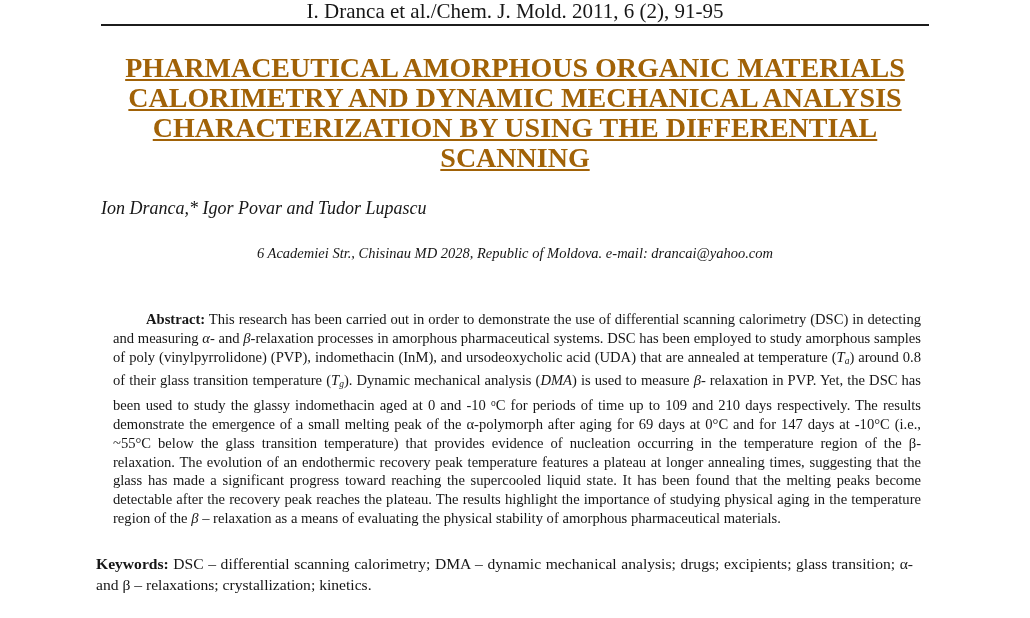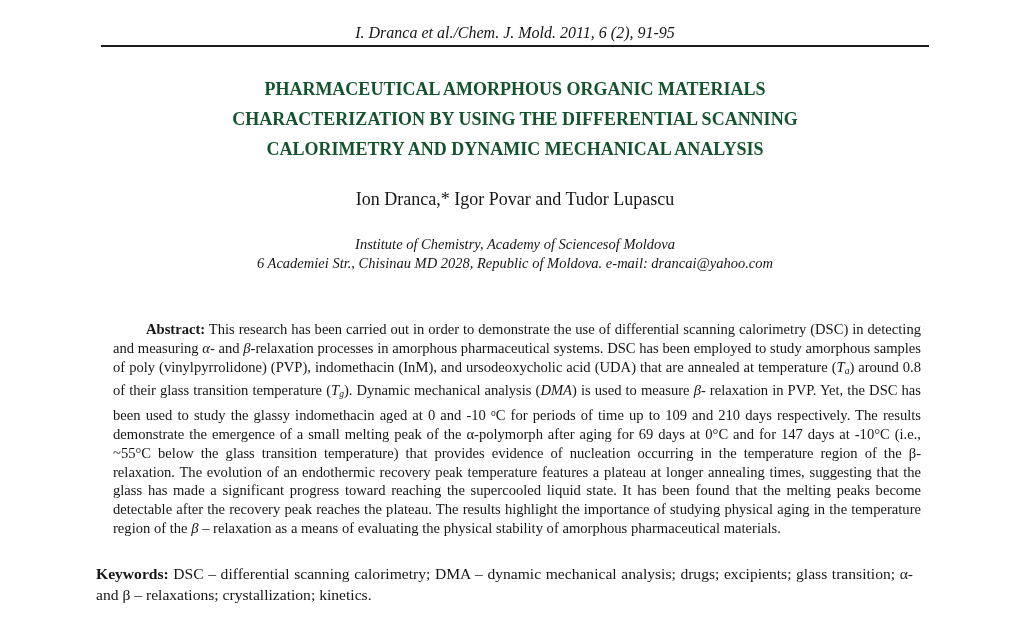--- a/index.html
+++ b/index.html
@@ -7,47 +7,47 @@
     position: relative;
     width: 1030px;
     height: 618px;
     background: #ffffff;
     font-family: "Liberation Serif", serif;
     color: #161616;
     overflow: hidden;
   }
   .content { width: 828px; margin: 0 auto; }
   .running-head {
-    padding-top: 23px;
+    padding-top: 2px;
     text-align: center;
-    font-style: italic;
-    font-size: 16px;
+    font-size: 21px;
     line-height: 19px;
     white-space: nowrap;
   }
   .head-rule {
     border: none;
     border-top: 2px solid #1c1c1c;
     margin: 3px 0 0 0;
     height: 0;
   }
   .title {
     margin: 27px 0 0 0;
     text-align: center;
-    font-size: 18px;
+    font-size: 28px;
     font-weight: bold;
     line-height: 30px;
-    color: #14532d;
+    color: #a16207;
+    text-decoration: underline;
   }
   .title-line { display: block; }
   .authors {
     margin-top: 24px;
-    text-align: center;
     font-size: 18px;
     line-height: 22px;
+    font-style: italic;
   }
   .affiliation {
     margin-top: 25px;
     text-align: center;
     font-style: italic;
     font-size: 14.5px;
     line-height: 19px;
   }
   .abstract {
     margin: 47px 8px 16px 12px;
@@ -72,28 +72,27 @@
 
 <div class="page">
   <div class="content">
 
     <div class="running-head">I. Dranca et al./Chem. J. Mold. 2011, 6 (2), 91-95</div>
 
     <hr class="head-rule">
 
     <h1 class="title">
       <span class="title-line">PHARMACEUTICAL AMORPHOUS ORGANIC MATERIALS</span>
+      <span class="title-line">CALORIMETRY AND DYNAMIC MECHANICAL ANALYSIS</span>
       <span class="title-line">CHARACTERIZATION BY USING THE DIFFERENTIAL SCANNING</span>
-      <span class="title-line">CALORIMETRY AND DYNAMIC MECHANICAL ANALYSIS</span>
     </h1>
 
     <div class="authors">Ion Dranca,* Igor Povar and Tudor Lupascu</div>
 
     <div class="affiliation">
-      <div>Institute of Chemistry, Academy of Sciencesof Moldova</div>
       <div>6 Academiei Str., Chisinau MD 2028, Republic of Moldova. e-mail: drancai@yahoo.com</div>
     </div>
 
     <p class="abstract"><b class="para-label">Abstract:</b><span><span> This research has been carried out in order to demonstrate the use of differential scanning calorimetry (DSC) in detecting and measuring </span><span class="run-i">α</span><span>- and </span><span class="run-i">β</span><span>-relaxation processes in amorphous pharmaceutical systems. DSC has been employed to study amorphous samples of poly (vinylpyrrolidone) (PVP), indomethacin (InM), and ursodeoxycholic acid (UDA) that are annealed at temperature (</span><span class="run-i">T</span><span class="run-sub">a</span><span>) around 0.8 of their glass transition temperature (</span><span class="run-i">T</span><span class="run-sub">g</span><span>). Dynamic mechanical analysis (</span><span class="run-i">DMA</span><span>) is used to measure </span><span class="run-i">β</span><span>- relaxation in PVP. Yet, the DSC has been used to study the glassy indomethacin aged at 0 and -10 </span><span class="run-sup">o</span><span>C for periods of time up to 109 and 210 days respectively. The results demonstrate the emergence of a small melting peak of the α-polymorph after aging for 69 days at 0°C and for 147 days at -10°C (i.e., ~55°C below the glass transition temperature) that provides evidence of nucleation occurring in the temperature region of the β-relaxation. The evolution of an endothermic recovery peak temperature features a plateau at longer annealing times, suggesting that the glass has made a significant progress toward reaching the supercooled liquid state. It has been found that the melting peaks become detectable after the recovery peak reaches the plateau. The results highlight the importance of studying physical aging in the temperature region of the </span><span class="run-i">β</span><span> – relaxation as a means of evaluating the physical stability of amorphous pharmaceutical materials.</span></span></p>
 
     <p class="keywords"><b class="para-label">Keywords:</b><span><span> DSC – differential scanning calorimetry; DMA – dynamic mechanical analysis; drugs; excipients; glass transition; α- and β – relaxations; crystallization; kinetics.</span></span></p>
 
   </div>
 </div>
 

